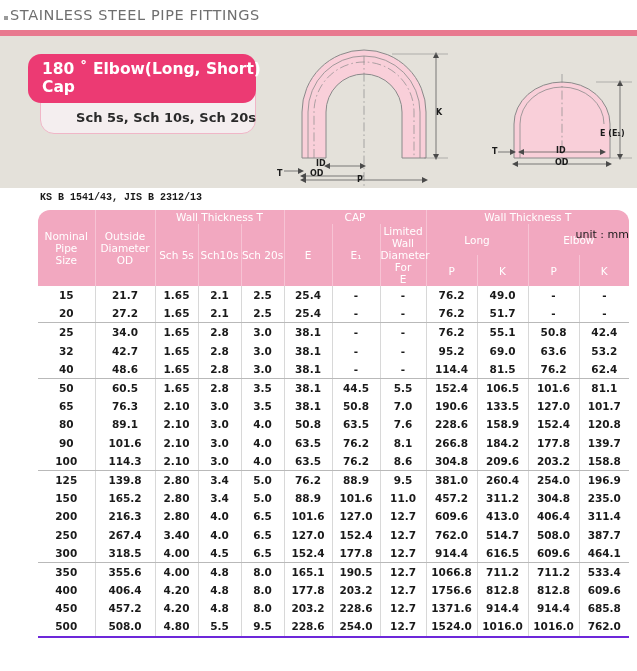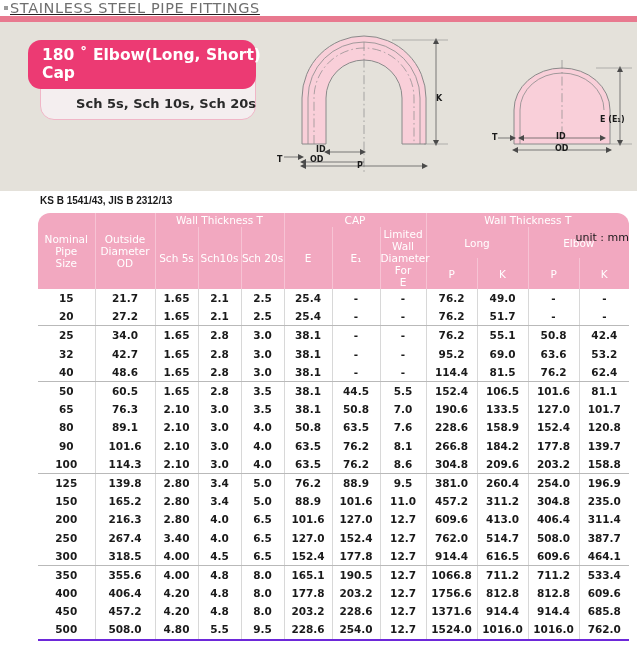--- a/index.html
+++ b/index.html
@@ -12,26 +12,25 @@
     width: 637px;
     height: 671px;
     font-family: "Liberation Sans", sans-serif;
     color: #231f20;
     overflow: hidden;
     position: relative;
   }
 
   
   .topbar {
-    height: 16px;
+    height: 30px;
     display: flex;
-    align-items: flex-start;
+    align-items: center;
     padding-left: 4px;
     background: #ffffff;
-    text-decoration: underline;
   }
   .topbar-bullet {
     width: 4px; height: 4px;
     background: #9a9a9a;
     margin-right: 2px;
     margin-top: 6px;
   }
   .topbar-title {
     font-size: 14.5px;
     letter-spacing: 0.6px;
@@ -41,21 +40,21 @@
     white-space: nowrap;
   }
   .pinkrule {
     height: 6px;
     background: #e8798f;
   }
 
   
   .panel {
     position: relative;
-    height: 169px;
+    height: 152px;
     background: #e4e1da;
     overflow: hidden;
   }
 
   
   .titlegroup {
     position: absolute;
     left: 28px;
     top: 18px;
     width: 228px;
@@ -115,21 +114,21 @@
     position: relative;
     height: 22px;
     padding: 0 10px;
   }
   .std-left {
     position: absolute;
     left: 40px; top: 4px;
     font-size: 10px;
     font-weight: bold;
     color: #1a1a1a;
-    font-family: Liberation Sans, sans-serif;
+    font-family: Liberation Mono, monospace;
   }
   .std-right {
     position: absolute;
     right: 8px; top: 4px;
     font-size: 11px;
     color: #1a1a1a;
     font-family: "DejaVu Sans", sans-serif;
     margin-top: 36px;
   }
 

